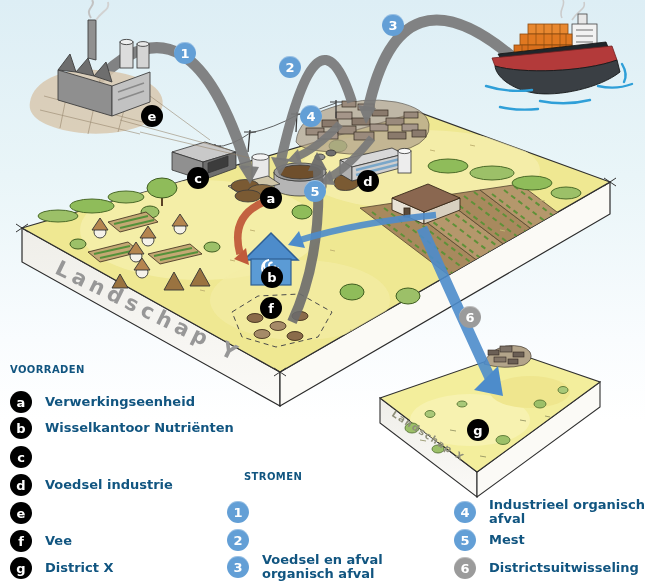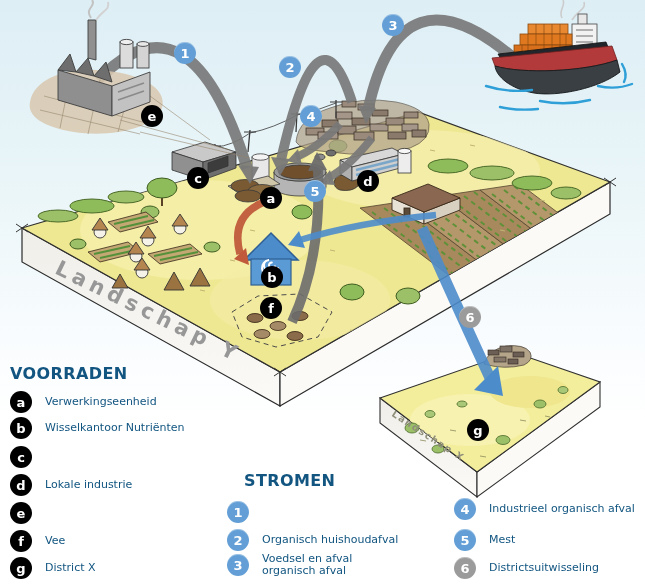--- a/index.html
+++ b/index.html
@@ -15,23 +15,23 @@
   .lX-label{position:absolute;left:396px;top:408px;transform:rotate(33deg);transform-origin:0 0;
     font-size:9.5px;font-weight:bold;color:#8f8f7a;letter-spacing:1.5px;white-space:nowrap;}
   
   .badge{width:22px;height:22px;border-radius:50%;color:#fff;font-weight:bold;font-size:13px;
     display:flex;align-items:center;justify-content:center;flex:0 0 22px;line-height:1;}
   .stock{background:var(--stock-black,#000);}
   .flow-blue{background:var(--flow-blue,#639fd6);box-shadow:inset 0 1px 0 rgba(255,255,255,.35);}
   .flow-gray{background:var(--flow-gray,#9b9b9b);box-shadow:inset 0 1px 0 rgba(255,255,255,.35);}
   .map-badge{position:absolute;}
   
-  .leg-header{position:absolute;font-size:16px;font-weight:bold;color:var(--legend-text,#115580);letter-spacing:.4px;}
+  .leg-header{position:absolute;font-size:10px;font-weight:bold;color:var(--legend-text,#115580);letter-spacing:.4px;}
   .leg-row{position:absolute;display:flex;align-items:center;gap:13px;}
-  .leg-label{font-size:11px;font-weight:normal;color:var(--legend-text,#115580);line-height:1.1;white-space:nowrap;}
+  .leg-label{font-size:13px;font-weight:bold;color:var(--legend-text,#115580);line-height:1.1;white-space:nowrap;}
   .leg-label.wrap{white-space:normal;}
   .w140{width:140px;} .w166{width:166px;}
 </style>
 </head>
 <body>
 
 <div class="stage">
 
 <svg width="645" height="585" viewBox="0 0 645 585">
   <defs>
@@ -360,21 +360,21 @@
   </div>
   <div class="leg-row" style="left:10px;top:417px">
     <span class="badge stock">b</span>
     <span class="leg-label">Wisselkantoor Nutriënten</span>
   </div>
   <div class="leg-row" style="left:10px;top:446px">
     <span class="badge stock">c</span>
   </div>
   <div class="leg-row" style="left:10px;top:474px">
     <span class="badge stock">d</span>
-    <span class="leg-label">Lokale industrie</span>
+    <span class="leg-label">Voedsel industrie</span>
   </div>
   <div class="leg-row" style="left:10px;top:502px">
     <span class="badge stock">e</span>
   </div>
   <div class="leg-row" style="left:10px;top:530px">
     <span class="badge stock">f</span>
     <span class="leg-label">Vee</span>
   </div>
   <div class="leg-row" style="left:10px;top:557px">
     <span class="badge stock">g</span>
@@ -382,21 +382,20 @@
   </div>
 </div>
 
 <div class="leg-header" style="left:244px;top:471px">STROMEN</div>
 <div>
   <div class="leg-row" style="left:227px;top:501px">
     <span class="badge flow-blue">1</span>
   </div>
   <div class="leg-row" style="left:227px;top:529px">
     <span class="badge flow-blue">2</span>
-    <span class="leg-label">Organisch huishoudafval</span>
   </div>
   <div class="leg-row" style="left:227px;top:553px">
     <span class="badge flow-blue">3</span>
     <span class="leg-label wrap w140">Voedsel en afval organisch afval</span>
   </div>
   <div class="leg-row" style="left:454px;top:498px">
     <span class="badge flow-blue">4</span>
     <span class="leg-label wrap w166">Industrieel organisch afval</span>
   </div>
   <div class="leg-row" style="left:454px;top:529px">

